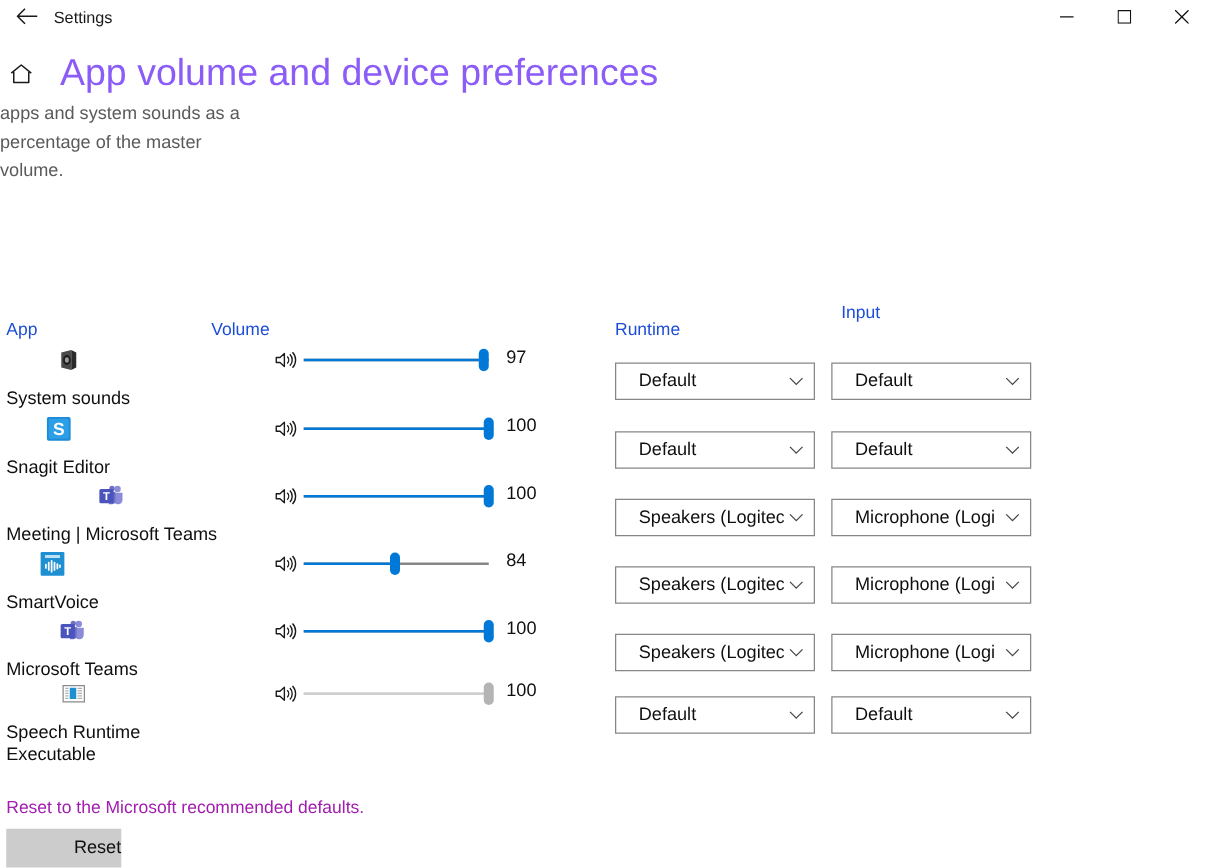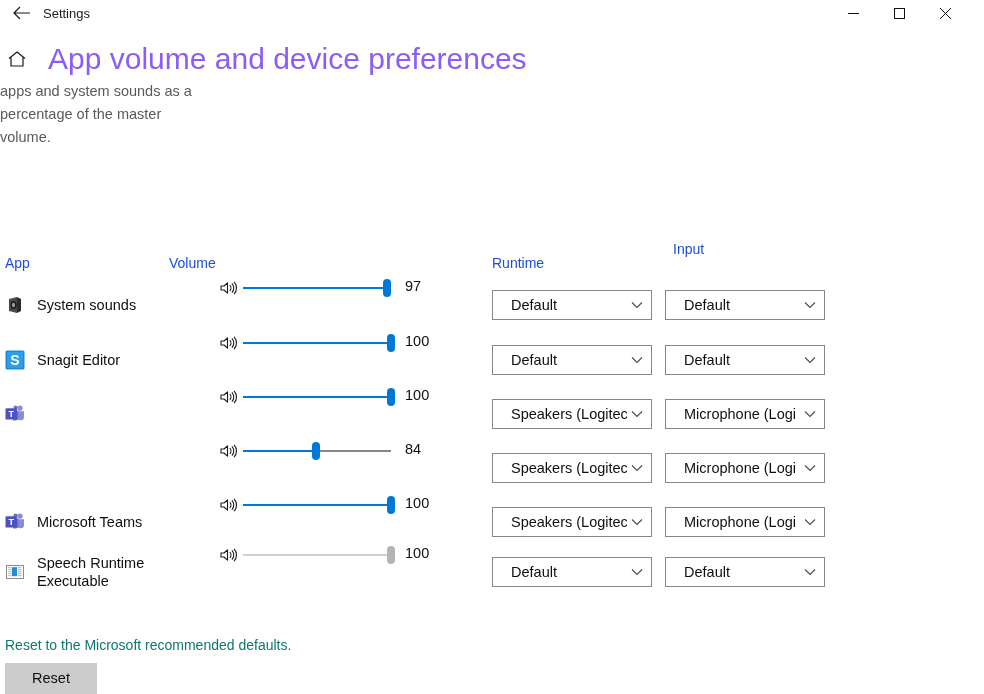--- a/index.html
+++ b/index.html
@@ -103,20 +103,21 @@
     width: 984px;
     height: 54px;
   }
   .app-cell {
     position: absolute;
     left: 5px; top: 0;
     height: 54px;
     display: flex;
     align-items: center;
     gap: 12px;
+    flex-direction: column;
   }
   .app-icon {
     width: 20px; height: 20px;
     flex: 0 0 20px;
     position: relative;
   }
   .app-icon svg { display: block; }
   .app-label {
     font-size: 14.5px;
     line-height: 18px;
@@ -202,35 +203,35 @@
     color: #4a4a4a;
     display: flex;
     align-items: center;
   }
 
   
   .reset-note {
     position: absolute;
     left: 5px; top: 637px;
     font-size: 14px;
-    color: #0f766e;
+    color: #a21caf;
   }
   .reset-btn {
     position: absolute;
     left: 5px; top: 663px;
     width: 92px;
     height: 31px;
     background: #cccccc;
     border: none;
     font-family: "Liberation Sans", sans-serif;
     font-size: 14.5px;
     color: #0f0f0f;
     padding: 0;
     line-height: 31px;
-    text-align: center;
+    text-align: right;
   }
 </style>
 </head>
 <body>
 
 <div class="titlebar">
   <div class="back-arrow">
     <svg width="17" height="14" viewBox="0 0 17 14" aria-hidden="true">
       <path d="M7 1 L1 7 L7 13 M1 7 L17 7" fill="none" stroke="#1a1a1a" stroke-width="1.2"></path>
     </svg>
@@ -364,20 +365,21 @@
         <span class="app-icon">
           <svg width="20" height="20" viewBox="0 0 20 20">
             <circle cx="15" cy="4.2" r="2.6" fill="#8b8cd9"></circle>
             <circle cx="10.6" cy="3.6" r="2.1" fill="#6e70c4"></circle>
             <path d="M12.4 7.2 H19 V13 a3.3 3.3 0 0 1-3.3 3.3 h-0.6 a3.3 3.3 0 0 1-3.3-3.3 Z" fill="#8b8cd9"></path>
             <path d="M8 6.6 H13.4 V13.4 a3 3 0 0 1-3 3 H8 Z" fill="#6e70c4"></path>
             <rect x="0.5" y="4.2" width="11.4" height="11.4" rx="1.2" fill="#4b53bc"></rect>
             <text x="6.2" y="12.8" font-family="Liberation Sans, sans-serif" font-size="9" font-weight="bold" fill="#ffffff" text-anchor="middle">T</text>
           </svg>
         </span>
+        <span class="app-label">Meeting | Microsoft Teams</span>
       </div>
       <div class="vol-group">
         <span class="spk-icon"><svg width="20" height="20" viewBox="0 0 20 20">
             <path d="M3 8 H6 L9.5 4.8 V15.2 L6 12 H3 Z" fill="none" stroke="#1a1a1a" stroke-width="1.1" stroke-linejoin="round"></path>
             <path d="M11.8 7.2 a4 4 0 0 1 0 5.6" fill="none" stroke="#1a1a1a" stroke-width="1.1"></path>
             <path d="M13.9 5.4 a6.6 6.6 0 0 1 0 9.2" fill="none" stroke="#1a1a1a" stroke-width="1.1"></path>
             <path d="M16 3.8 a9 9 0 0 1 0 12.4" fill="none" stroke="#1a1a1a" stroke-width="1.1"></path>
           </svg></span>
         <span class="slider">
           <span class="track-bg"></span>
@@ -397,20 +399,37 @@
       <div class="dd dd-input">
         <span class="dd-text">Microphone (Logi</span>
         <span class="dd-chev">
           <svg width="12" height="8" viewBox="0 0 12 8">
             <path d="M1 1.5 L6 6.5 L11 1.5" fill="none" stroke="#4a4a4a" stroke-width="1.1"></path>
           </svg>
         </span>
       </div>
     </div>
     <div class="row" style="top: 441px;">
+      <div class="app-cell">
+        <span class="app-icon">
+          <svg width="20" height="20" viewBox="0 0 20 20">
+            <rect x="0.5" y="0.5" width="19" height="19" rx="1" fill="#1e90d2"></rect>
+            <rect x="4" y="3" width="12" height="2.4" fill="#bfe0f2"></rect>
+            <g fill="#ffffff">
+              <rect x="4" y="10" width="1.4" height="4" rx="0.7"></rect>
+              <rect x="6.3" y="8.4" width="1.4" height="7.2" rx="0.7"></rect>
+              <rect x="8.6" y="7" width="1.4" height="10" rx="0.7"></rect>
+              <rect x="10.9" y="8.4" width="1.4" height="7.2" rx="0.7"></rect>
+              <rect x="13.2" y="9.6" width="1.4" height="4.8" rx="0.7"></rect>
+              <rect x="15.3" y="10.6" width="1.3" height="2.8" rx="0.65"></rect>
+            </g>
+          </svg>
+        </span>
+        <span class="app-label">SmartVoice</span>
+      </div>
       <div class="vol-group">
         <span class="spk-icon"><svg width="20" height="20" viewBox="0 0 20 20">
             <path d="M3 8 H6 L9.5 4.8 V15.2 L6 12 H3 Z" fill="none" stroke="#1a1a1a" stroke-width="1.1" stroke-linejoin="round"></path>
             <path d="M11.8 7.2 a4 4 0 0 1 0 5.6" fill="none" stroke="#1a1a1a" stroke-width="1.1"></path>
             <path d="M13.9 5.4 a6.6 6.6 0 0 1 0 9.2" fill="none" stroke="#1a1a1a" stroke-width="1.1"></path>
             <path d="M16 3.8 a9 9 0 0 1 0 12.4" fill="none" stroke="#1a1a1a" stroke-width="1.1"></path>
           </svg></span>
         <span class="slider">
           <span class="track-bg"></span>
           <span class="track-fill" style="width:72.5px"></span>

